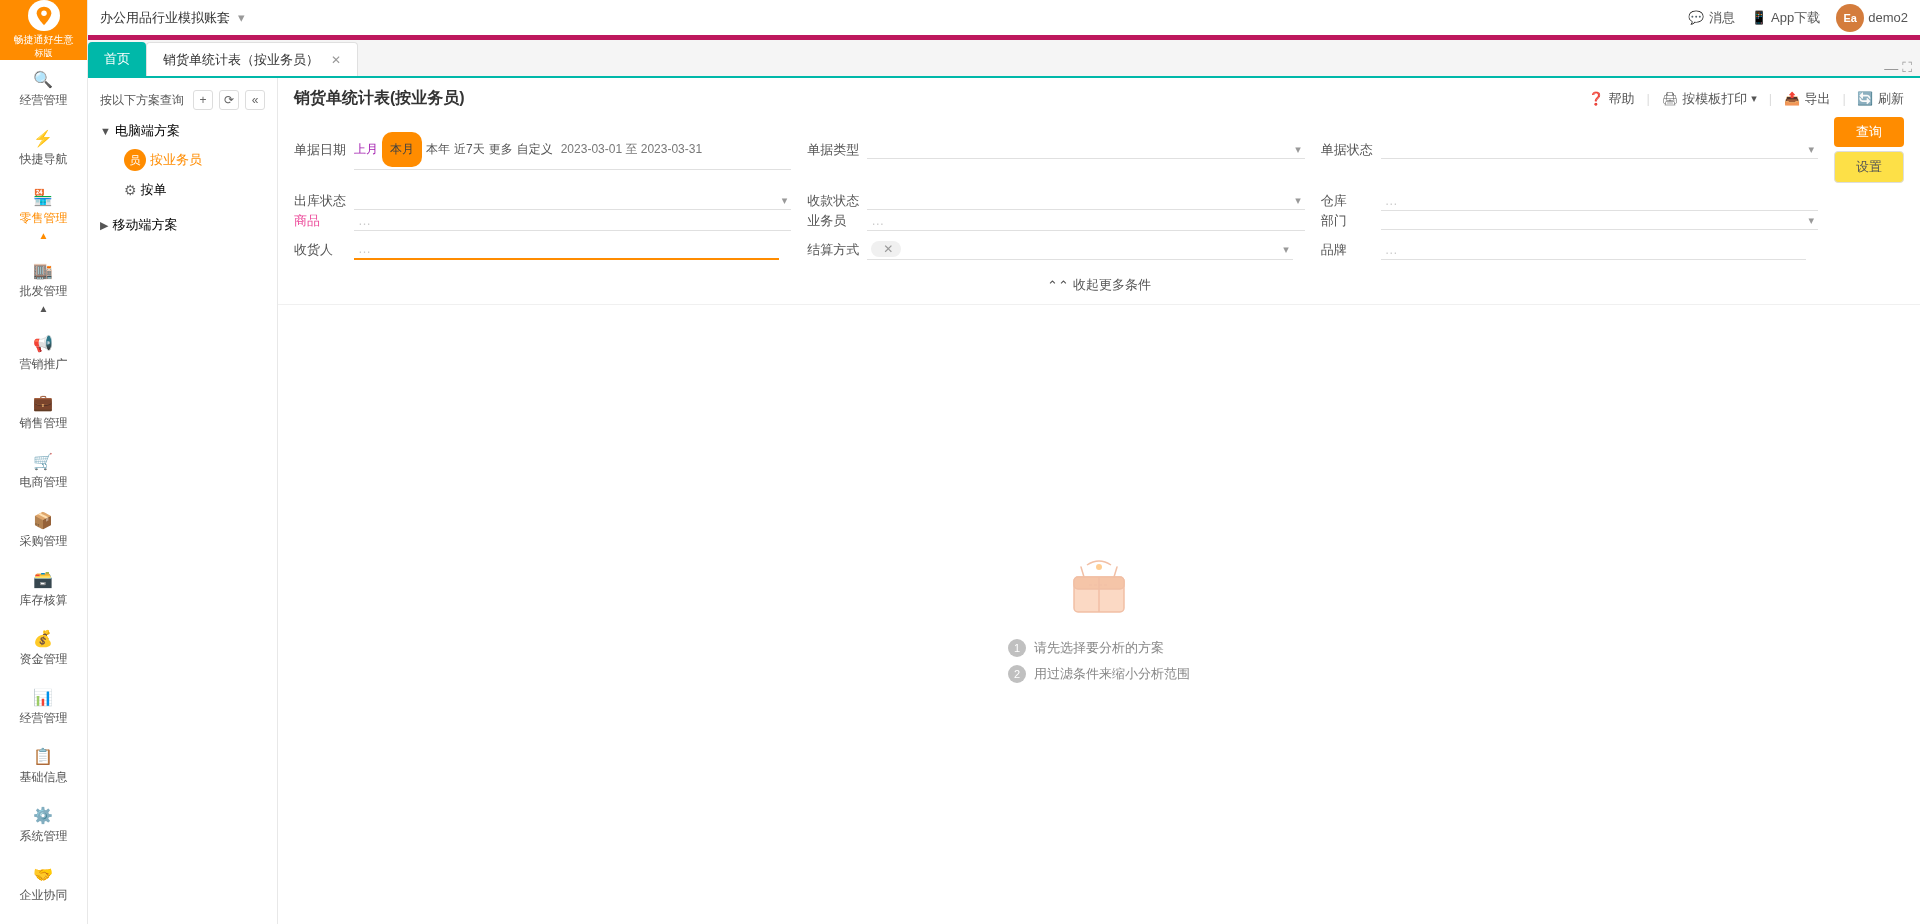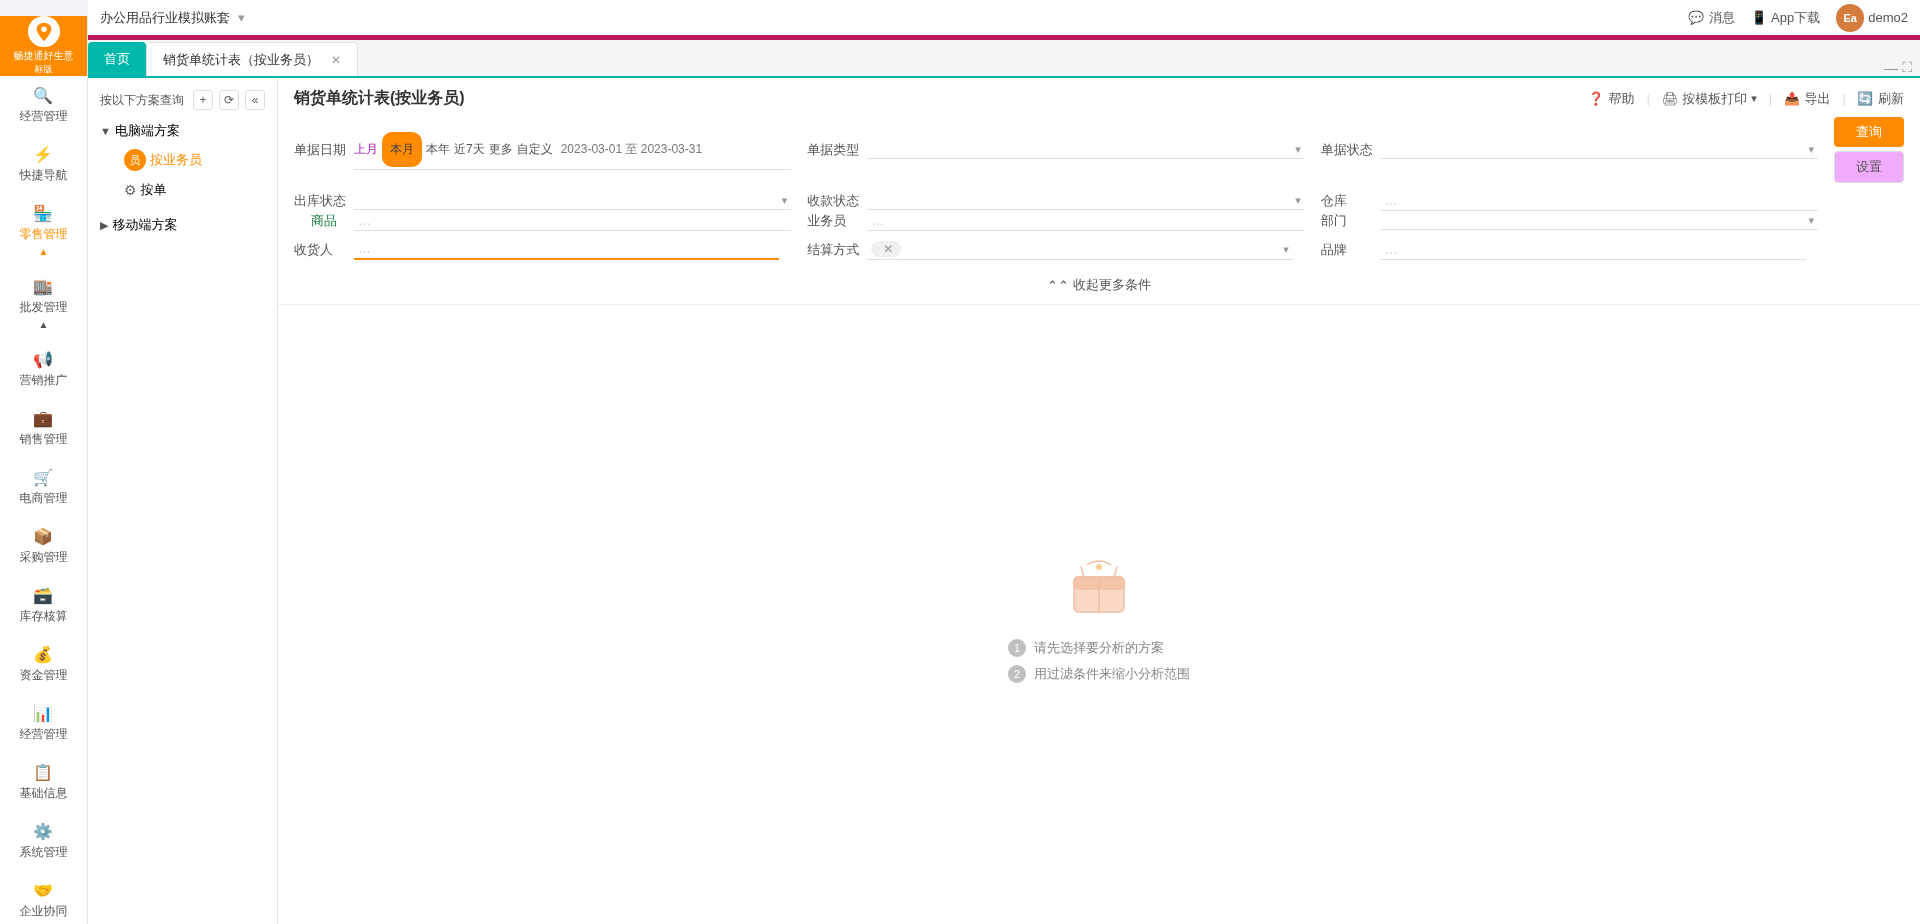--- a/index.html
+++ b/index.html
@@ -1,19 +1,19 @@
 <!DOCTYPE html>
 <html><head>
   <meta charset="utf-8">
   <style>
     * { box-sizing: border-box; margin: 0; padding: 0; }
     body { font-family: "Microsoft YaHei", "PingFang SC", Arial, sans-serif; font-size: 13px; background: #f0f2f5; display: flex; height: 924px; overflow: hidden; }
 
     
-    .sidebar { width: 88px; background: #fff; display: flex; flex-direction: column; align-items: center; border-right: 1px solid #e8e8e8; flex-shrink: 0; overflow-y: auto; margin-top: 16px; }
+    .sidebar { width: 88px; background: #fff; display: flex; flex-direction: column; align-items: center; border-right: 1px solid #e8e8e8; flex-shrink: 0; overflow-y: auto; }
     .sidebar-logo { width: 88px; height: 60px; background: #ff8c00; display: flex; flex-direction: column; align-items: center; justify-content: center; color: #fff; font-size: 11px; gap: 2px; }
     .sidebar-logo-icon { width: 32px; height: 32px; background: #fff; border-radius: 50%; display: flex; align-items: center; justify-content: center; }
     .sidebar-logo-icon svg { width: 22px; height: 22px; }
     .sidebar-item { width: 100%; padding: 10px 0; display: flex; flex-direction: column; align-items: center; cursor: pointer; color: #555; font-size: 12px; gap: 3px; }
     .sidebar-item.active { color: #ff8c00; }
     .sidebar-item-icon { font-size: 16px; }
 
     
     .main { flex: 1; display: flex; flex-direction: column; overflow: hidden; }
 
@@ -52,21 +52,21 @@
 
     
     .page-header { display: flex; align-items: center; justify-content: space-between; padding: 10px 16px 8px; flex-shrink: 0; }
     .page-title { font-size: 16px; font-weight: 600; color: #333; }
     .page-actions { display: flex; align-items: center; gap: 12px; }
     .page-action-btn { display: flex; align-items: center; gap: 4px; cursor: pointer; color: #555; font-size: 13px; }
     .page-action-divider { color: #ddd; }
 
     .collapse-btn { display: flex; align-items: center; justify-content: center; width: 100%; padding: 6px 0; cursor: pointer; color: #555; font-size: 13px; gap: 4px; }
     .btn-primary { background: #ff8c00; color: #fff; border: none; border-radius: 4px; padding: 6px 16px; cursor: pointer; font-size: 13px; }
-    .btn-default { background: #f0abfc; color: #555; border: 1px solid #ddd; border-radius: 4px; padding: 6px 0; cursor: pointer; font-size: 13px; }
+    .btn-default { background: #fde047; color: #555; border: 1px solid #ddd; border-radius: 4px; padding: 6px 0; cursor: pointer; font-size: 13px; }
 
     
     .empty-state { flex: 1; display: flex; flex-direction: column; align-items: center; justify-content: center; color: #999; }
     .empty-icon { width: 80px; height: 80px; margin-bottom: 12px; position: relative; }
     .empty-tips { display: flex; flex-direction: column; gap: 8px; }
     .empty-tip { display: flex; align-items: center; gap: 8px; font-size: 13px; color: #888; }
     .tip-num { width: 18px; height: 18px; border-radius: 50%; background: #c0c0c0; color: #fff; display: flex; align-items: center; justify-content: center; font-size: 11px; flex-shrink: 0; }
   </style>
 </head>
 <body>
@@ -319,21 +319,21 @@
             <div style="flex:1; border-bottom:1px solid #e0e0e0; display:flex; align-items:center; justify-content:space-between; padding:2px 4px; cursor:pointer;">
               <span style="color:#ccc; font-size:13px;">…</span>
             </div>
           </div>
           <div style="width:70px; flex-shrink:0;"></div>
         </div>
 
         <div style="display:flex; align-items:center; gap:16px; margin-bottom:8px;">
 
           <div style="display:flex; align-items:center; flex:1;">
-            <span style="font-size:13px; color:#15803d; min-width:60px; flex-shrink:0;text-align:center;">商品</span>
+            <span style="font-size:13px; color:#ec4899; min-width:60px; flex-shrink:0;">商品</span>
             <div style="flex:1; border-bottom:1px solid #e0e0e0; display:flex; align-items:center; padding:2px 4px; cursor:pointer;">
               <span style="color:#ccc; font-size:13px; flex:1;">…</span>
             </div>
           </div>
 
           <div style="display:flex; align-items:center; flex:1;">
             <span style="font-size:13px; color:#555; min-width:60px; flex-shrink:0;">业务员</span>
             <div style="flex:1; border-bottom:1px solid #e0e0e0; display:flex; align-items:center; padding:2px 4px; cursor:pointer;">
               <span style="color:#ccc; font-size:13px; flex:1;">…</span>
             </div>

